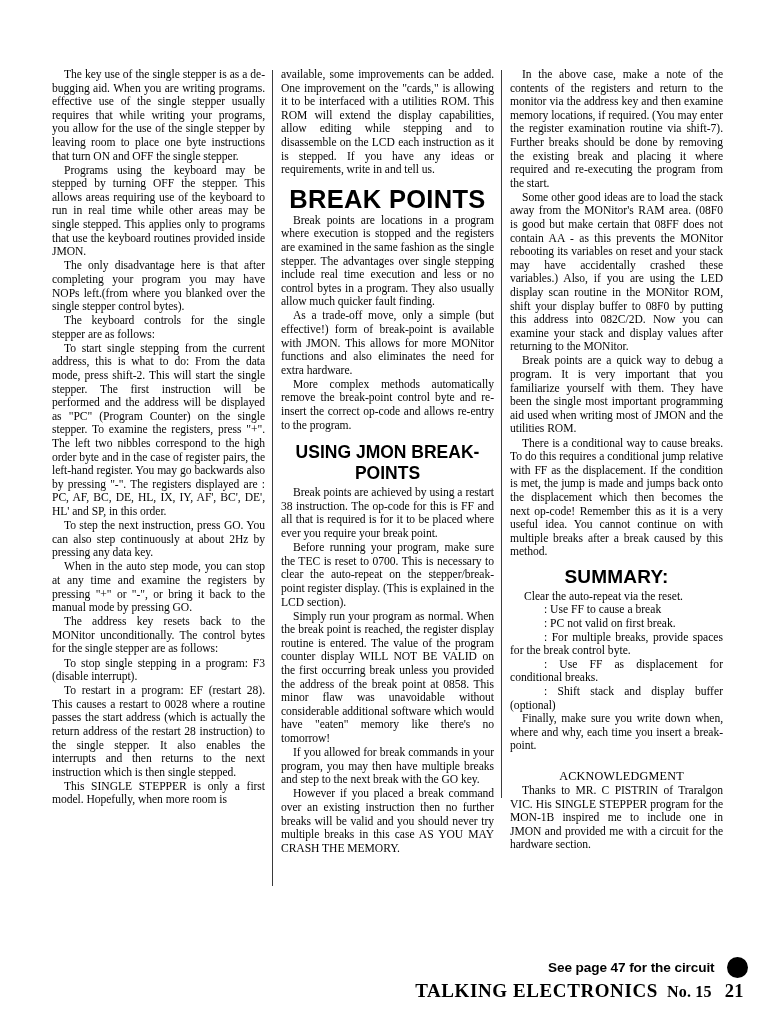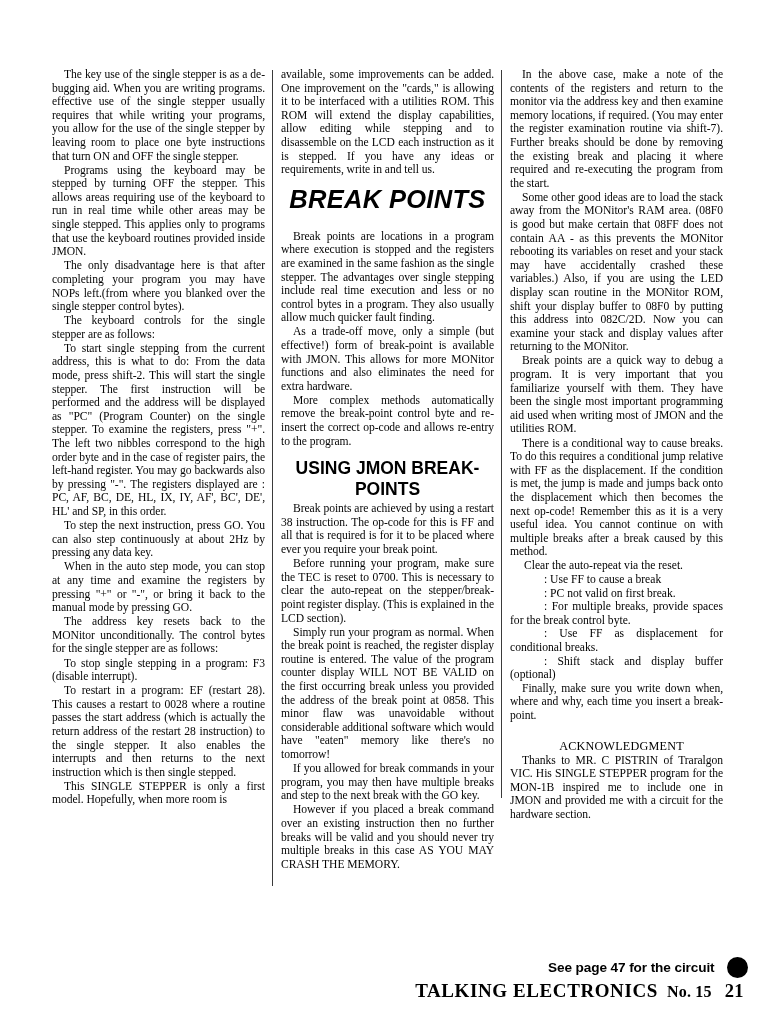--- a/index.html
+++ b/index.html
@@ -80,29 +80,28 @@
     font-family: "Liberation Serif", "DejaVu Serif", serif;
     color: #050505;
     letter-spacing: -0.05px;
     word-spacing: 0px;
     -webkit-font-smoothing: none;
   }
   p.body.noindent { text-indent: 0; }
 
   
   h2.head-major {
-    margin: 9px 0 17px 0;
+    margin: 9px 0 1px 0;
     font-family: "Liberation Sans", "DejaVu Sans", sans-serif;
     font-weight: bold;
     font-size: 25.5px;
     line-height: 27px;
     text-align: center;
     letter-spacing: 0.3px;
     color: #000;
-    font-style: italic;
   }
   h2.head-sub {
     margin: 10px 0 2px 0;
     font-family: "Liberation Sans", "DejaVu Sans", sans-serif;
     font-weight: bold;
     font-size: 17.5px;
     line-height: 21px;
     text-align: center;
     letter-spacing: 0px;
     color: #000;
@@ -223,20 +222,21 @@
     <div class="gutter gutter-2">
       <div class="rule"></div>
     </div>
 
     <div class="col col-3">
       <p class="body">In the above case, make a note of the contents of the registers and return to the monitor via the address key and then examine memory locations, if required. (You may enter the register examination routine via shift-7). Further breaks should be done by removing the existing break and placing it where required and re-executing the program from the start.</p>
       <p class="body">Some other good ideas are to load the stack away from the MONitor's RAM area. (08F0 is good but make certain that 08FF does not contain AA - as this prevents the MONitor rebooting its variables on reset and your stack may have accidentally crashed these variables.) Also, if you are using the LED display scan routine in the MONitor ROM, shift your display buffer to 08F0 by putting this address into 082C/2D. Now you can examine your stack and display values after returning to the MONitor.</p>
       <p class="body">Break points are a quick way to debug a program. It is very important that you familiarize yourself with them. They have been the single most important programming aid used when writing most of JMON and the utilities ROM.</p>
       <p class="body">There is a conditional way to cause breaks. To do this requires a conditional jump relative with FF as the displacement.  If the condition is met, the jump is made and jumps back onto the displacement which then becomes the next op-code! Remember this as it is a very useful idea.  You cannot continue on with multiple breaks after a break caused by this method.</p>
 
+      <h2 class="head-summary">SUMMARY:</h2>
 
       <p class="sum-line lead">Clear the auto-repeat via the reset.</p>
       <p class="sum-line">: Use FF to cause a break</p>
       <p class="sum-line">: PC not valid on first break.</p>
       <p class="sum-line">: For multiple breaks, provide spaces for the break control byte.</p>
       <p class="sum-line">: Use FF as displacement for conditional breaks.</p>
       <p class="sum-line">: Shift stack and display buffer (optional)</p>
 
       <p class="body">Finally, make sure you write down when, where and why, each time you insert a break-point.</p>
 

